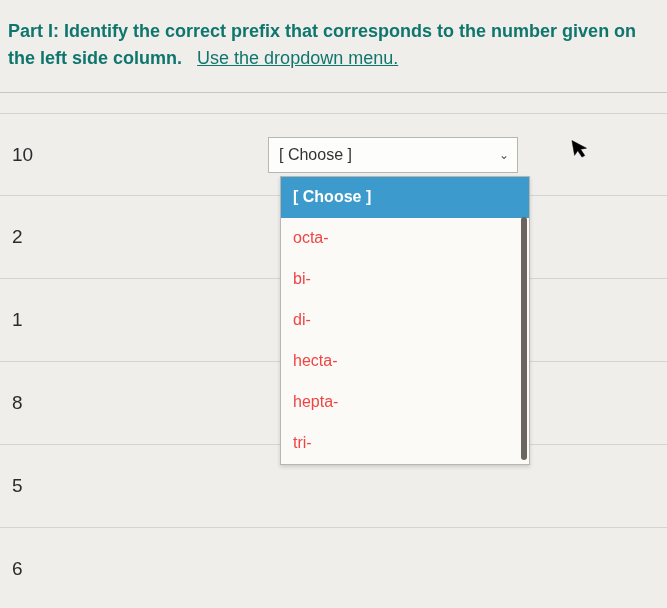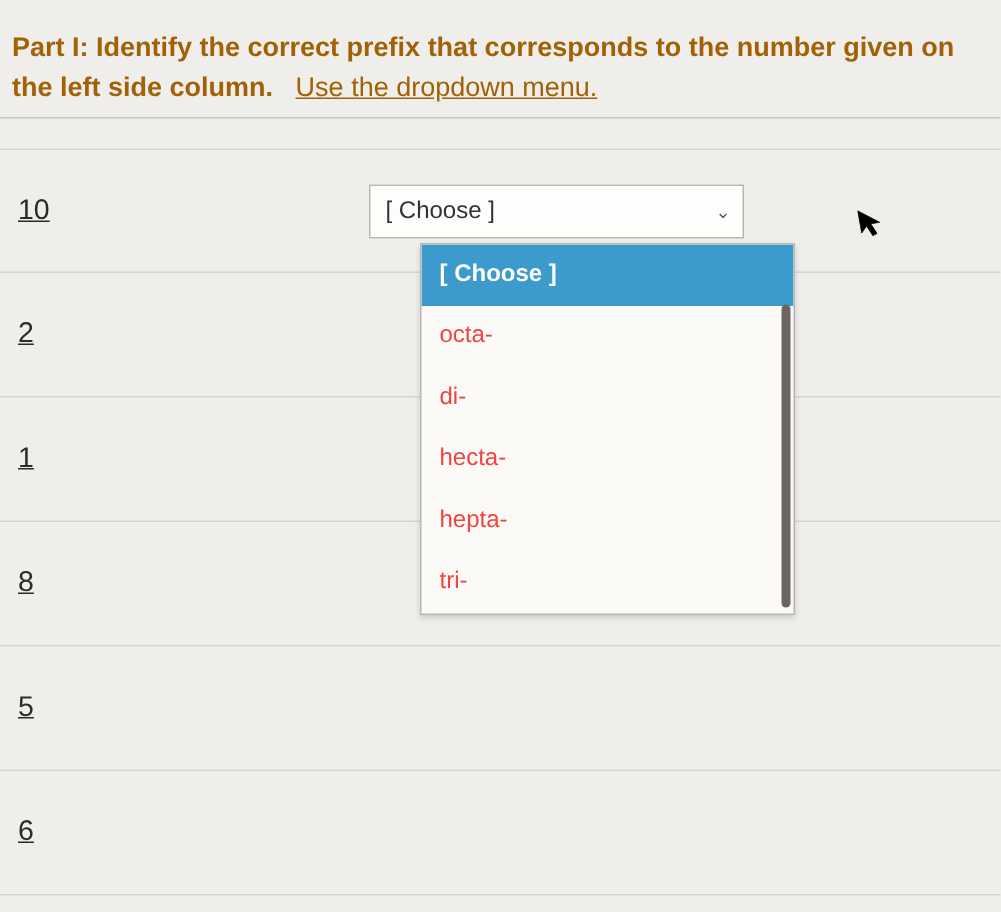--- a/index.html
+++ b/index.html
@@ -5,44 +5,43 @@
     * { box-sizing: border-box; margin: 0; padding: 0; }
     body {
       font-family: 'Segoe UI', Arial, sans-serif;
       background: #f0eeea;
       width: 667px;
       height: 608px;
       overflow: hidden;
       position: relative;
     }
     .instructions {
-      padding: 18px 12px 6px 8px;
+      padding: 18px 12px 20px 8px;
       font-size: 18px;
       line-height: 1.5;
-      color: #a16207;
+      color: #0f766e;
       border-bottom: 1px solid #c8c6c2;
     }
     .instructions .bold { font-weight: 700; }
     .instructions .underline { text-decoration: underline; }
     .table-area {
       position: relative;
     }
     .row {
       display: flex;
       align-items: center;
       height: 83px;
       border-bottom: 1px solid #d6d4cf;
     }
     .row:first-child { border-top: 1px solid #d6d4cf; margin-top: 20px;}
     .left-col {
-      width: 246px;
+      width: 268px;
       padding-left: 12px;
       font-size: 19px;
       color: #2b2b2b;
-      text-decoration: underline;
     }
     .select-box {
       position: relative;
       width: 250px;
       height: 36px;
       background: #fdfdfb;
       border: 1px solid #b8b6b2;
       display: flex;
       align-items: center;
       padding: 0 10px;
@@ -140,20 +139,21 @@
   </div>
 
   <div class="row">
     <div class="left-col">6</div>
   </div>
 
   <div class="dropdown">
     <div class="dropdown-inner">
       <div class="dd-item selected">[ Choose ]</div>
       <div class="dd-item">octa-</div>
+      <div class="dd-item">bi-</div>
       <div class="dd-item">di-</div>
       <div class="dd-item">hecta-</div>
       <div class="dd-item">hepta-</div>
       <div class="dd-item">tri-</div>
     </div>
     <div class="scrollbar-track"></div>
   </div>
 
 </div>
 

